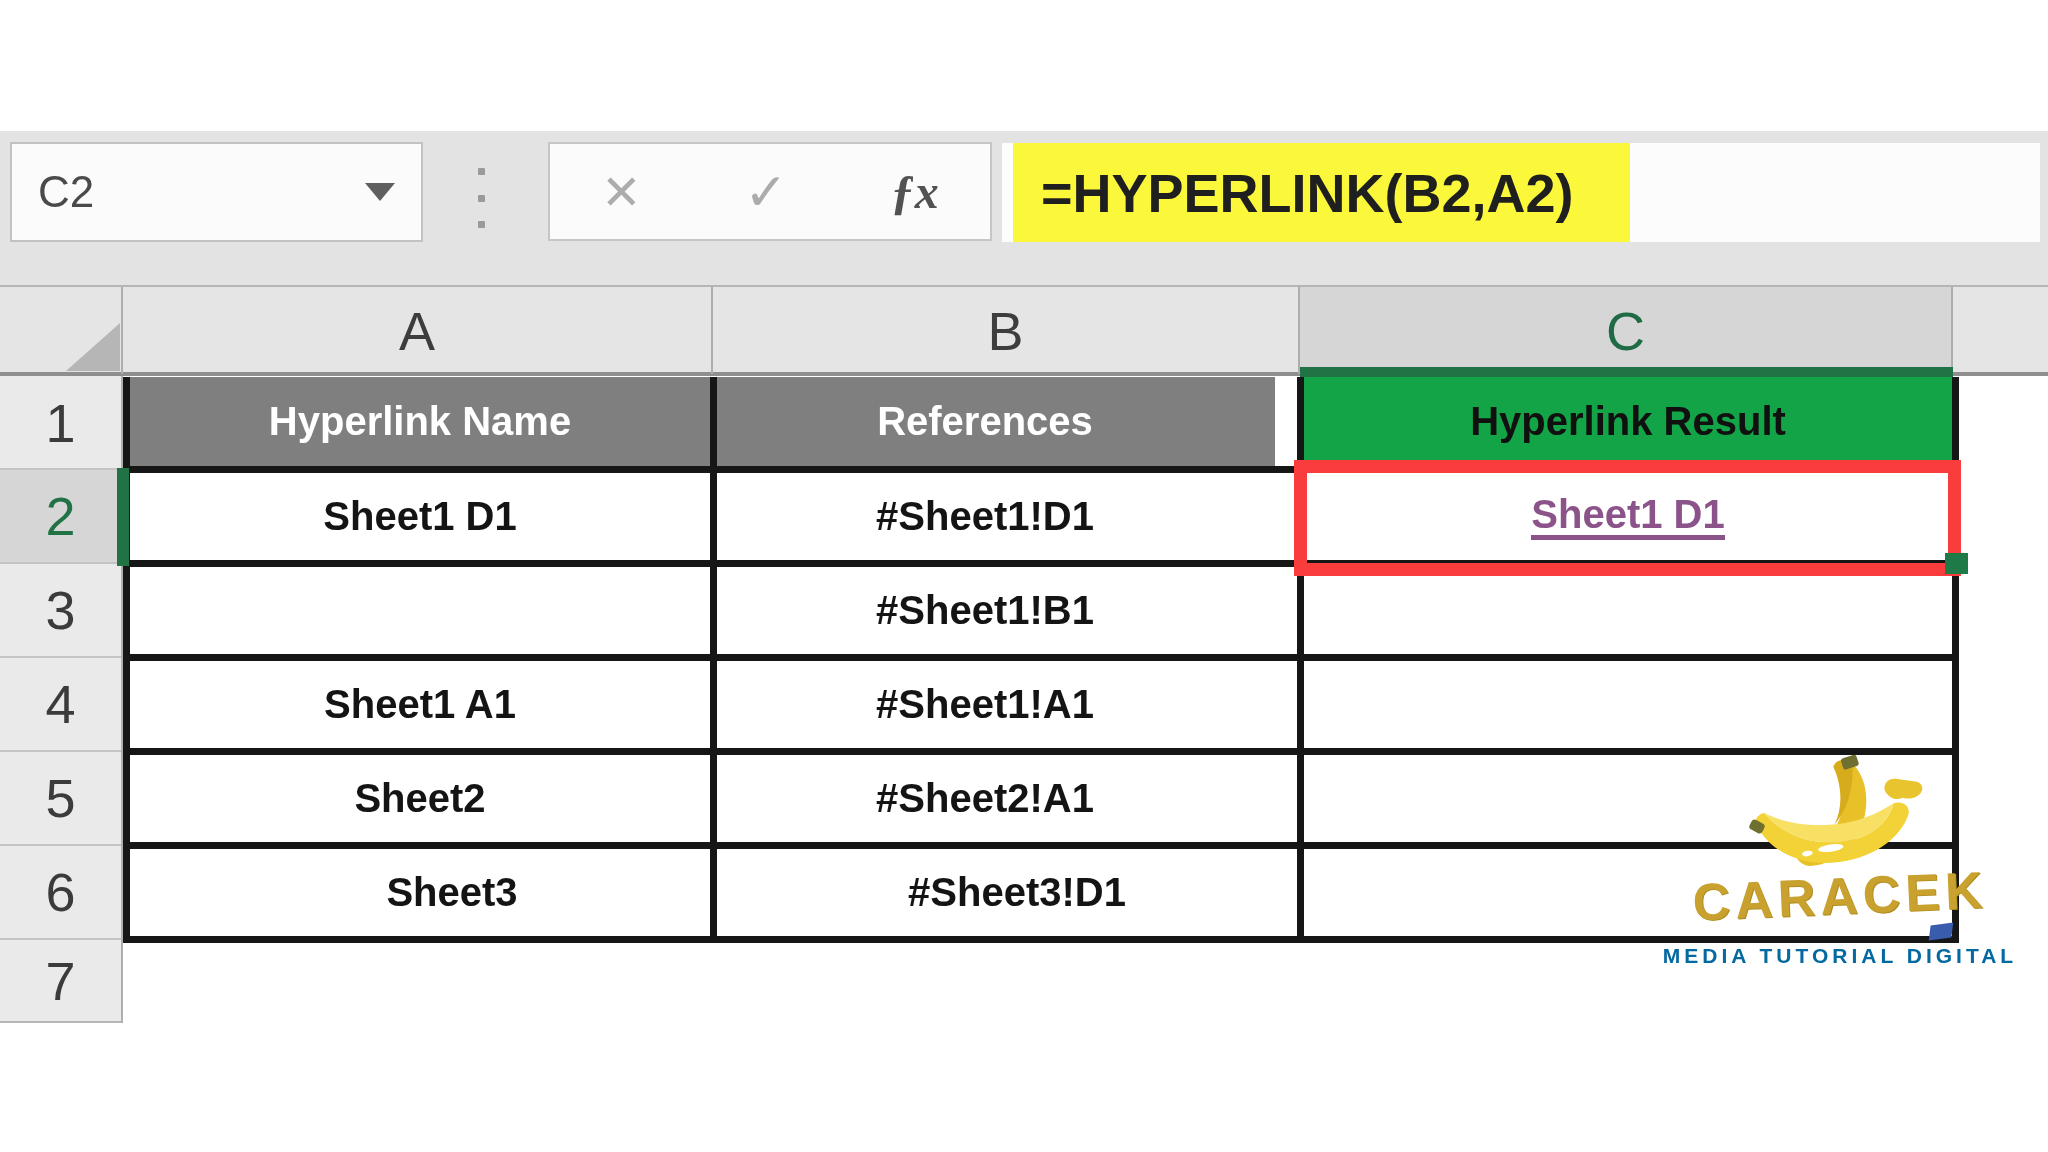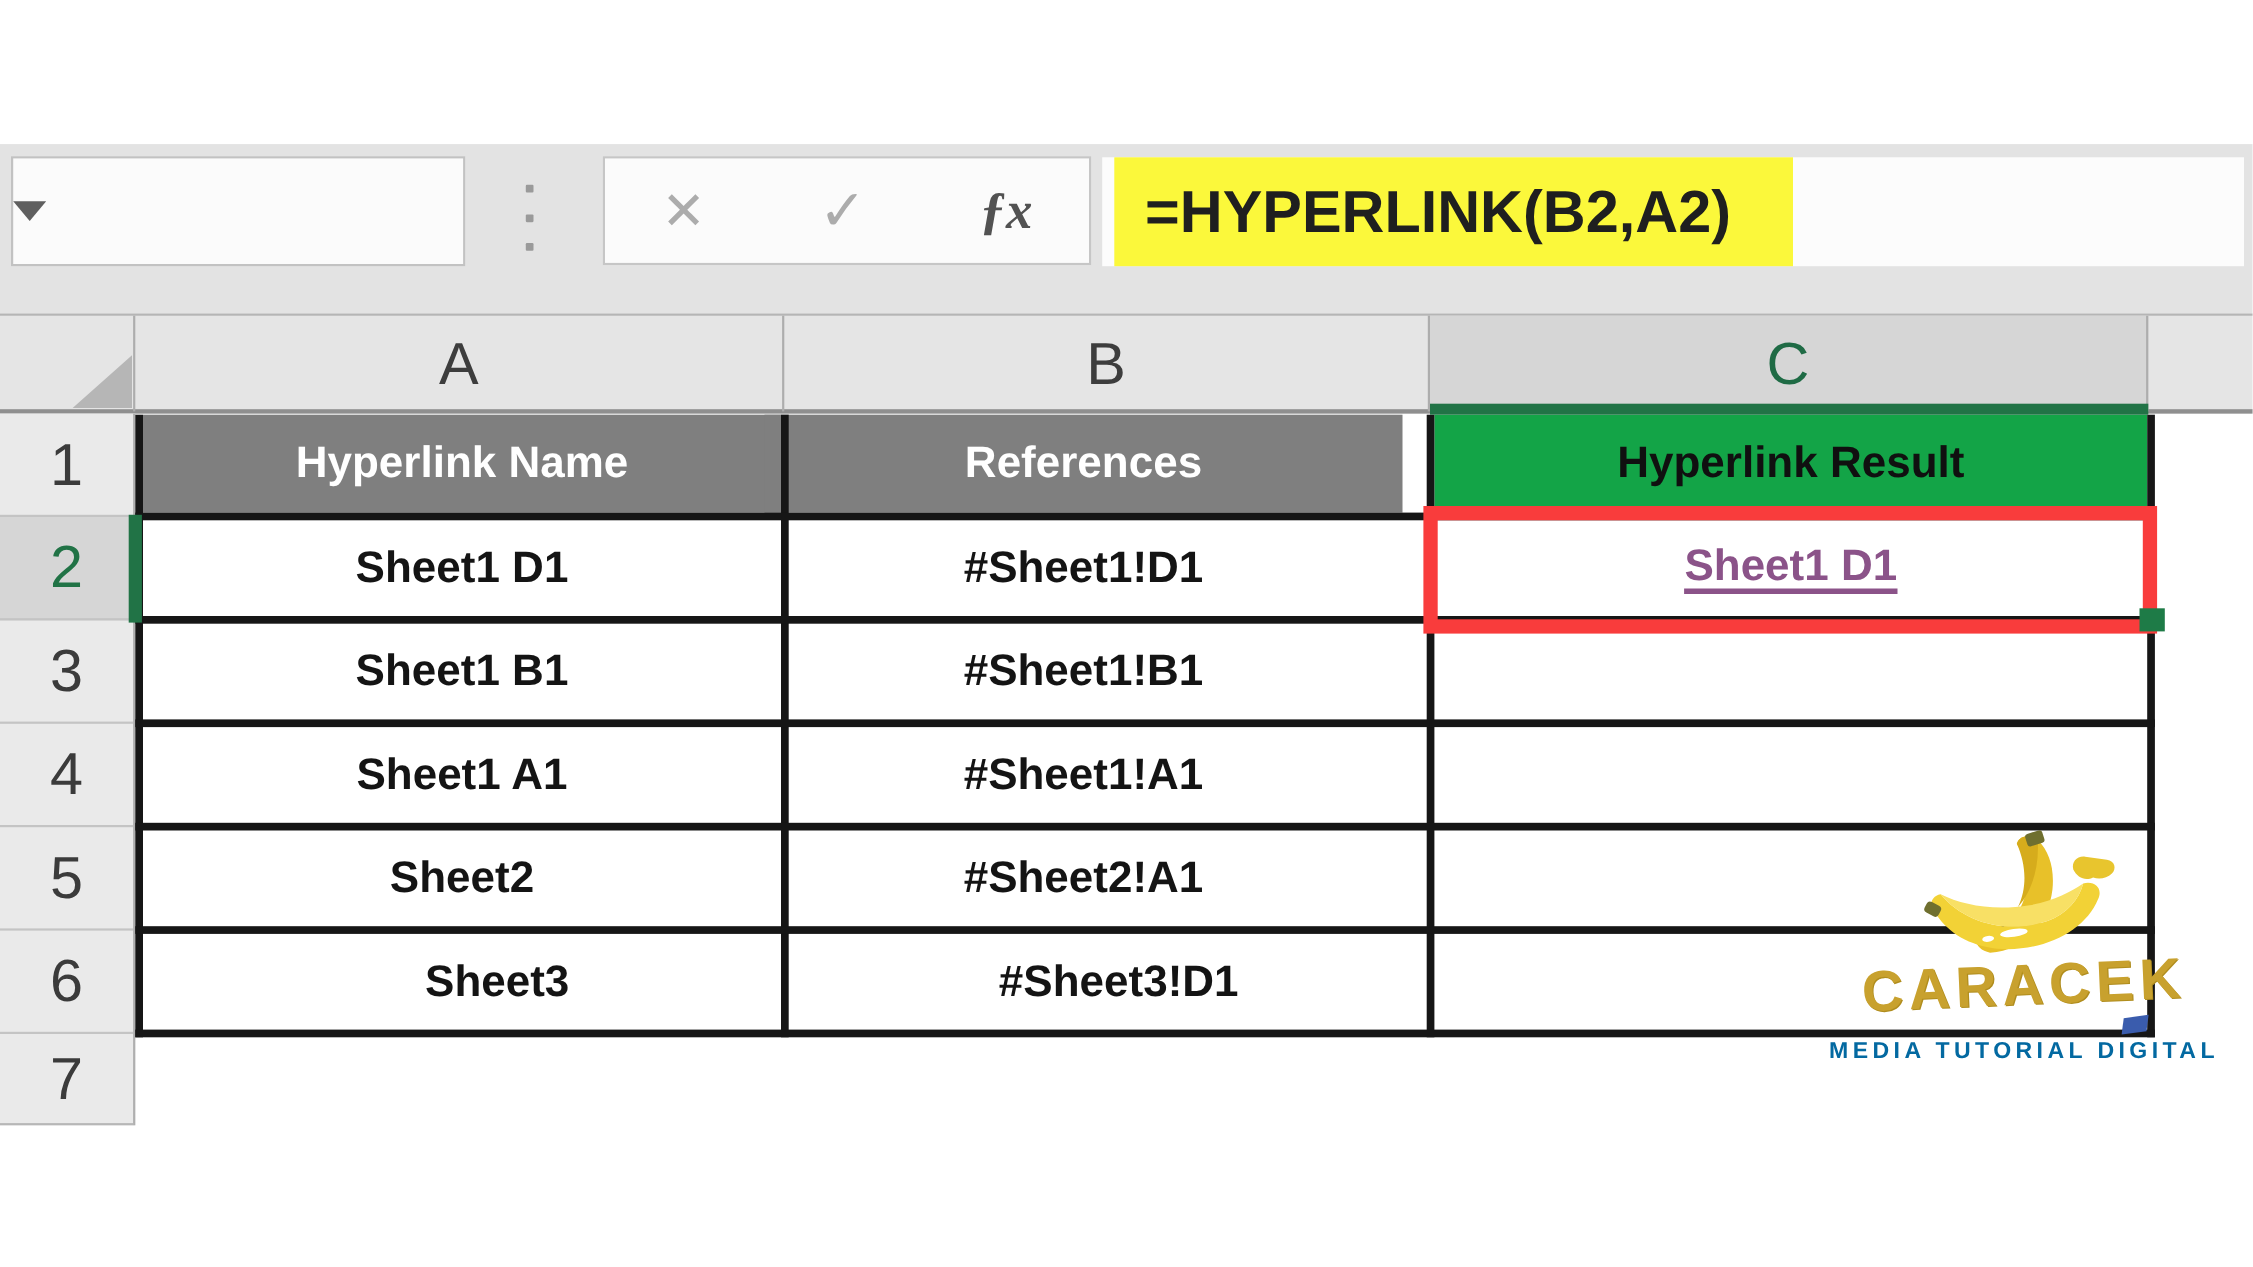--- a/index.html
+++ b/index.html
@@ -99,20 +99,21 @@
     transform:skewX(-15deg) rotate(-8deg);z-index:6;}
 </style>
 </head>
 <body>
 
 <div class="stage">
 
   <div class="abs fbar-band"></div>
 
   <div class="abs name-box">
+    <span class="name-box-text">C2</span>
     <span class="name-caret"></span>
   </div>
 
   <div class="abs dots-sep">
     <i></i>
       <i></i>
       <i></i>
   </div>
 
   <div class="abs btn-box">
@@ -159,21 +160,20 @@
   <div class="abs cell col-a row-1 hdr-gray">Hyperlink Name</div>
   <div class="abs cell col-b row-1 hdr-gray">References</div>
   <div class="abs cell col-c row-1 hdr-green">Hyperlink Result</div>
 
   <div class="abs cell col-a row-2">Sheet1 D1</div>
   <div class="abs cell col-b row-2">#Sheet1!D1</div>
   <div class="abs cell col-c row-2">
     <span class="hyperlink">Sheet1 D1</span>
   </div>
 
-  <div class="abs cell col-a row-3">Sheet1 B1</div>
   <div class="abs cell col-b row-3">#Sheet1!B1</div>
   <div class="abs cell col-c row-3"></div>
 
   <div class="abs cell col-a row-4">Sheet1 A1</div>
   <div class="abs cell col-b row-4">#Sheet1!A1</div>
   <div class="abs cell col-c row-4"></div>
 
   <div class="abs cell col-a row-5">Sheet2</div>
   <div class="abs cell col-b row-5">#Sheet2!A1</div>
   <div class="abs cell col-c row-5"></div>

